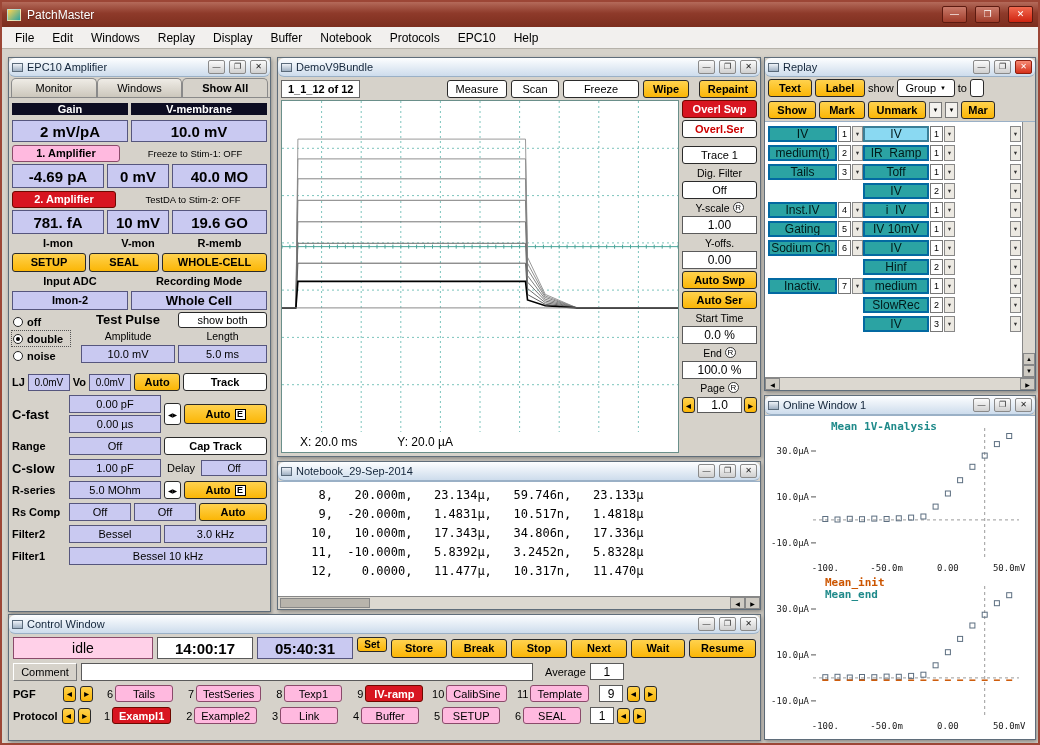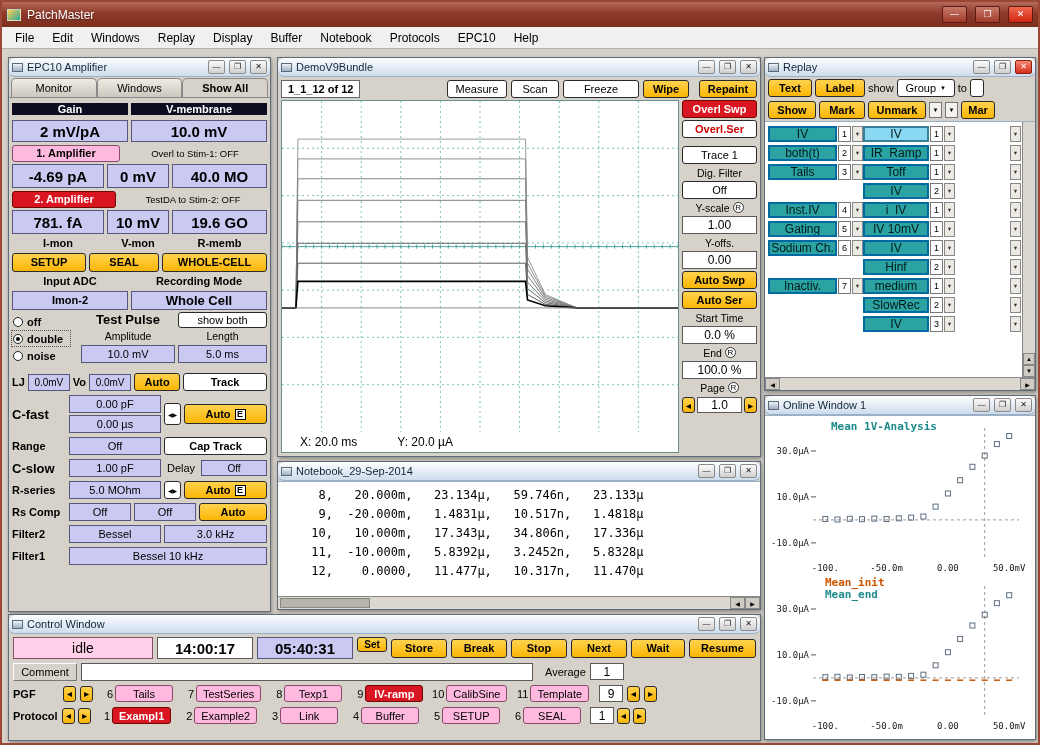--- a/index.html
+++ b/index.html
@@ -166,21 +166,21 @@
       <div class="row h18">
         <span class="hdr-dark" style="width:116px">Gain</span>
         <span class="hdr-dark grow">V-membrane</span>
       </div>
       <div class="row h22">
         <span class="lav big h22" style="width:116px">2 mV/pA</span>
         <span class="lav big h22 grow">10.0 mV</span>
       </div>
       <div class="row h18">
         <span class="pink-btn h17 b" style="width:108px">1. Amplifier</span>
-        <span class="small-lbl grow" style="text-align:center">Overl to Stim-1: OFF</span>
+        <span class="small-lbl grow" style="text-align:center">Freeze to Stim-1: OFF</span>
       </div>
       <div class="row h24">
         <span class="lav big h24" style="width:92px">-4.69 pA</span>
         <span class="lav big h24" style="width:62px">0 mV</span>
         <span class="lav big h24 grow">40.0 MO</span>
       </div>
       <div class="row h18">
         <span class="red-btn h17" style="width:104px">2. Amplifier</span>
         <span class="small-lbl grow" style="text-align:center">TestDA to Stim-2: OFF</span>
       </div>
@@ -492,21 +492,21 @@
           </div>
           <div class="slot right">
             <span class="pill">IV</span>
             <span class="num">1</span>
             <span class="dd">▼</span>
           </div>
           <span class="dd edge">▼</span>
         </div>
           <div class="tree-row">
           <div class="slot left">
-            <span class="pill">both(t)</span>
+            <span class="pill">medium(t)</span>
             <span class="num">2</span>
             <span class="dd">▼</span>
           </div>
           <div class="slot right">
             <span class="pill">IR_Ramp</span>
             <span class="num">1</span>
             <span class="dd">▼</span>
           </div>
           <span class="dd edge">▼</span>
         </div>

